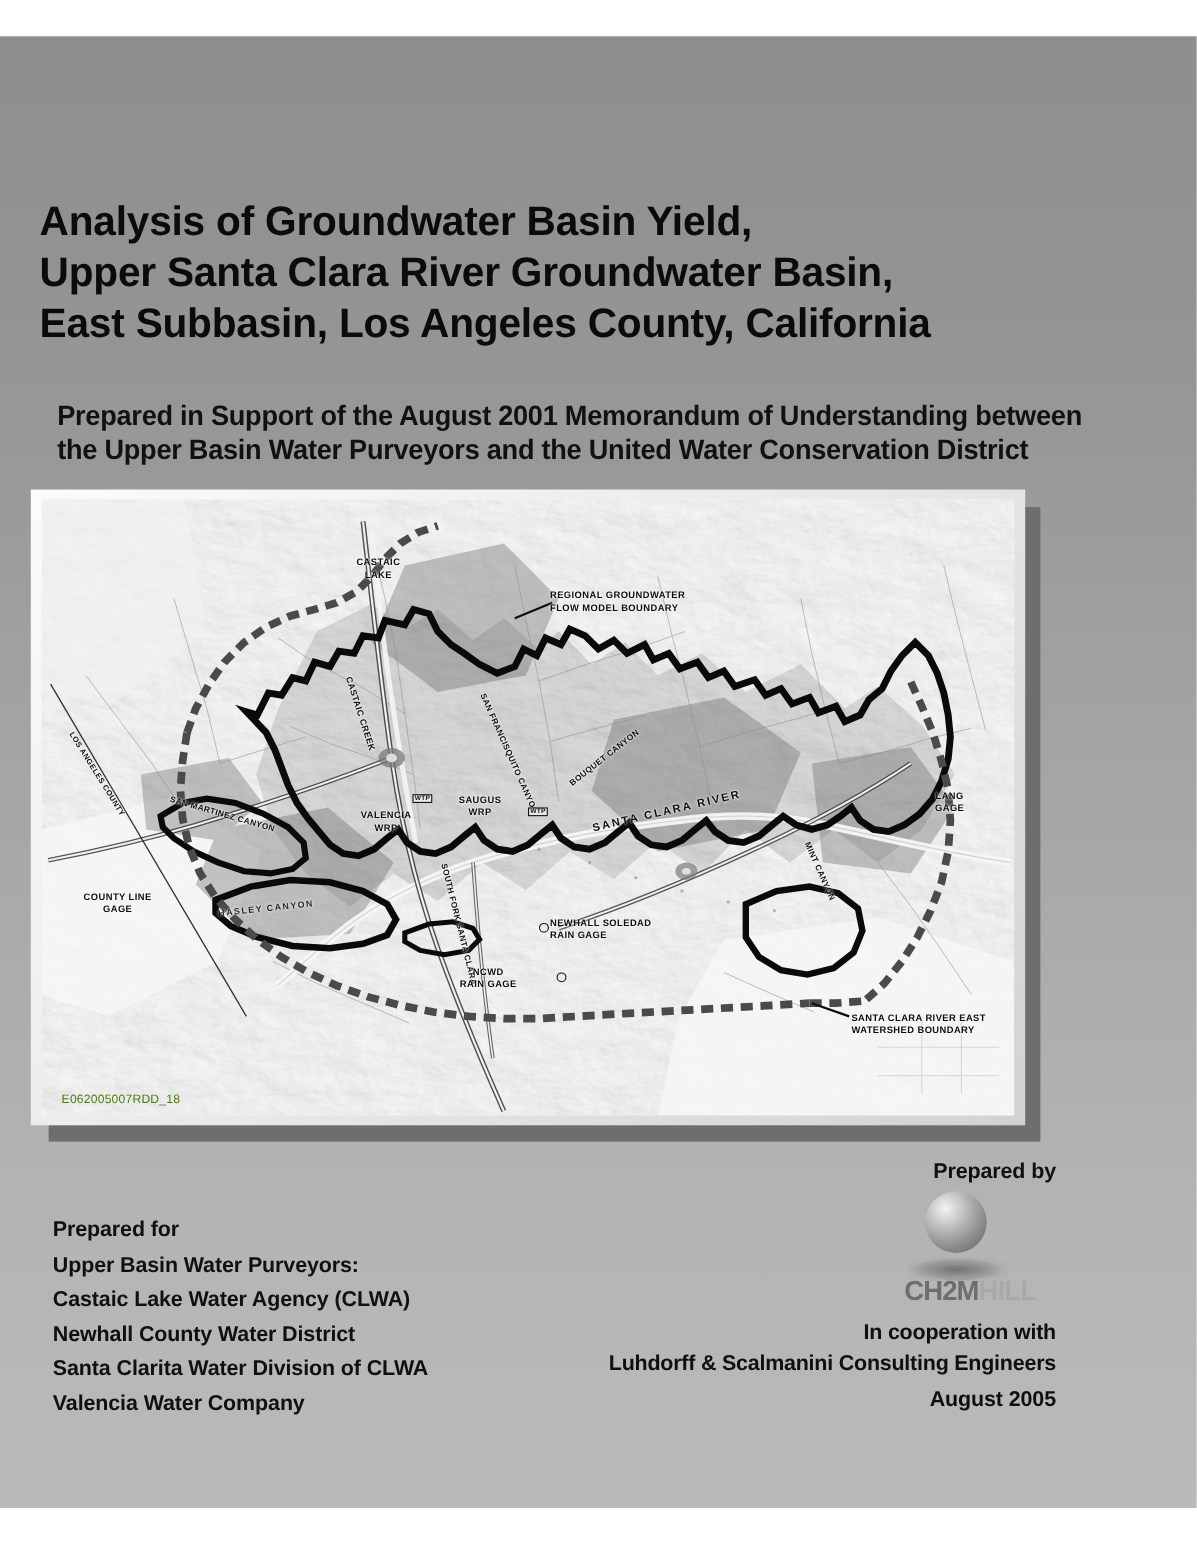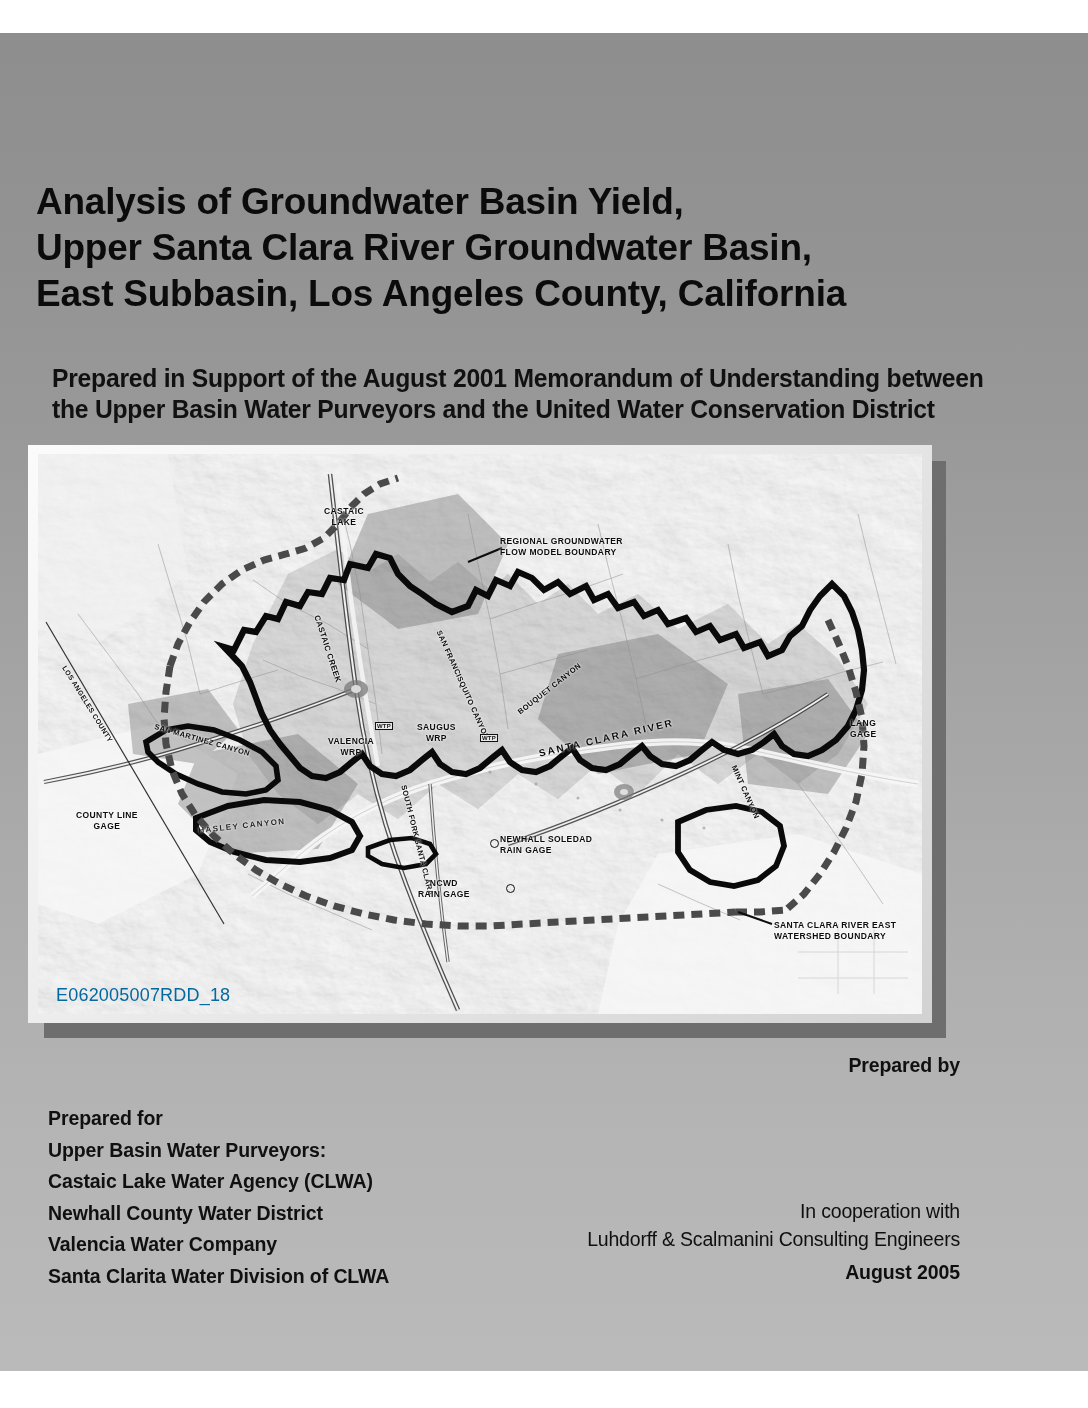--- a/index.html
+++ b/index.html
@@ -117,22 +117,22 @@
   #map-canvas {
     position: absolute;
     left: 0; top: 0;
     width: 884px;
     height: 560px;
   }
   #figure-id {
     position: absolute;
     left: 18px;
     bottom: 8px;
-    font-size: 18px;
-    color: #0369a1;
+    font-size: 11px;
+    color: #4d7c0f;
     font-family: "Liberation Sans", sans-serif;
     letter-spacing: 0.2px;
   }
 
   
   #prepared-for {
     position: absolute;
     left: 48px;
     top: 1070px;
     width: 520px;
@@ -217,21 +217,21 @@
 
   #cooperation-block {
     position: absolute;
     right: 128px;
     top: 1164px;
     width: 620px;
     text-align: right;
   }
   .coop-line {
     font-size: 19.5px;
-    font-weight: normal;
+    font-weight: bold;
     color: #0f0f0f;
     line-height: 28px;
     white-space: nowrap;
     letter-spacing: -0.2px;
   }
   #report-date {
     position: absolute;
     right: 128px;
     top: 1228px;
     font-size: 19.5px;
@@ -494,26 +494,32 @@
 
       <div id="figure-id">E062005007RDD_18</div>
     </div>
   </div>
 
   <div id="prepared-for">
     <div class="credit-line">Prepared for</div>
     <div class="credit-line">Upper Basin Water Purveyors:</div>
     <div class="credit-line">Castaic Lake Water Agency (CLWA)</div>
     <div class="credit-line">Newhall County Water District</div>
+    <div class="credit-line">Santa Clarita Water Division of CLWA</div>
     <div class="credit-line">Valencia Water Company</div>
-    <div class="credit-line">Santa Clarita Water Division of CLWA</div>
   </div>
 
   <div id="prepared-by-label">Prepared by</div>
 
+  <div id="logo-block">
+    <div id="logo-sphere-shadow"></div>
+    <div id="logo-sphere-ring"></div>
+    <div id="logo-sphere"></div>
+    <div id="logo-wordmark"><span class="logo-ch2m">CH2M</span><span class="logo-hill">HILL</span></div>
+  </div>
 
   <div id="cooperation-block">
     <div class="coop-line">In cooperation with</div>
     <div class="coop-line">Luhdorff &amp; Scalmanini Consulting Engineers</div>
   </div>
 
   <div id="report-date">August 2005</div>
 
 </div>
 

